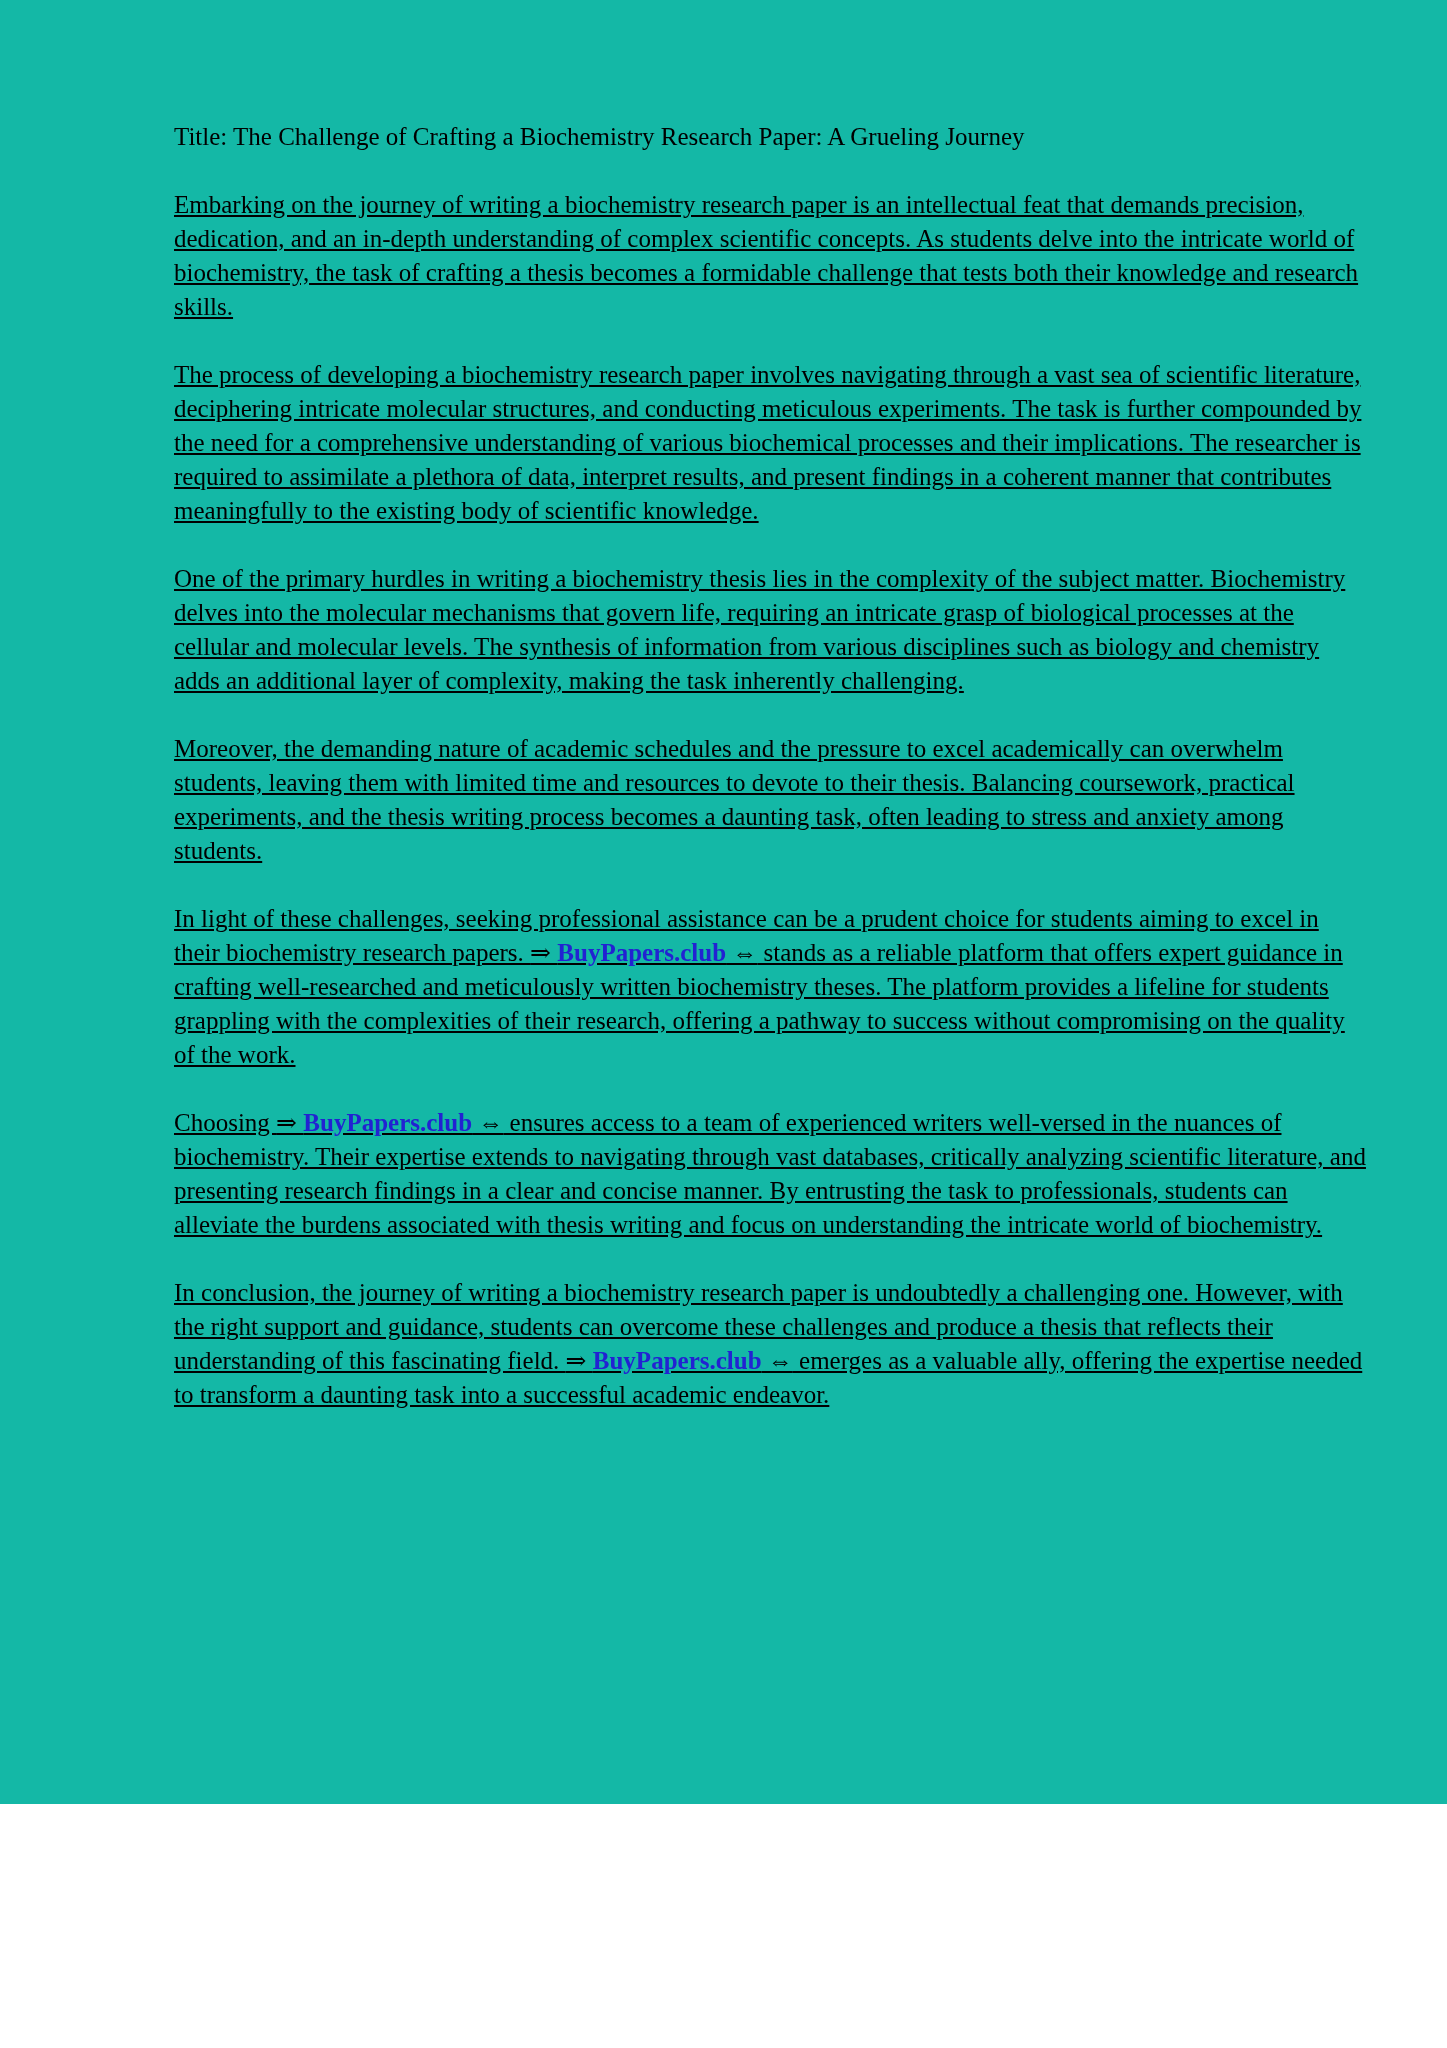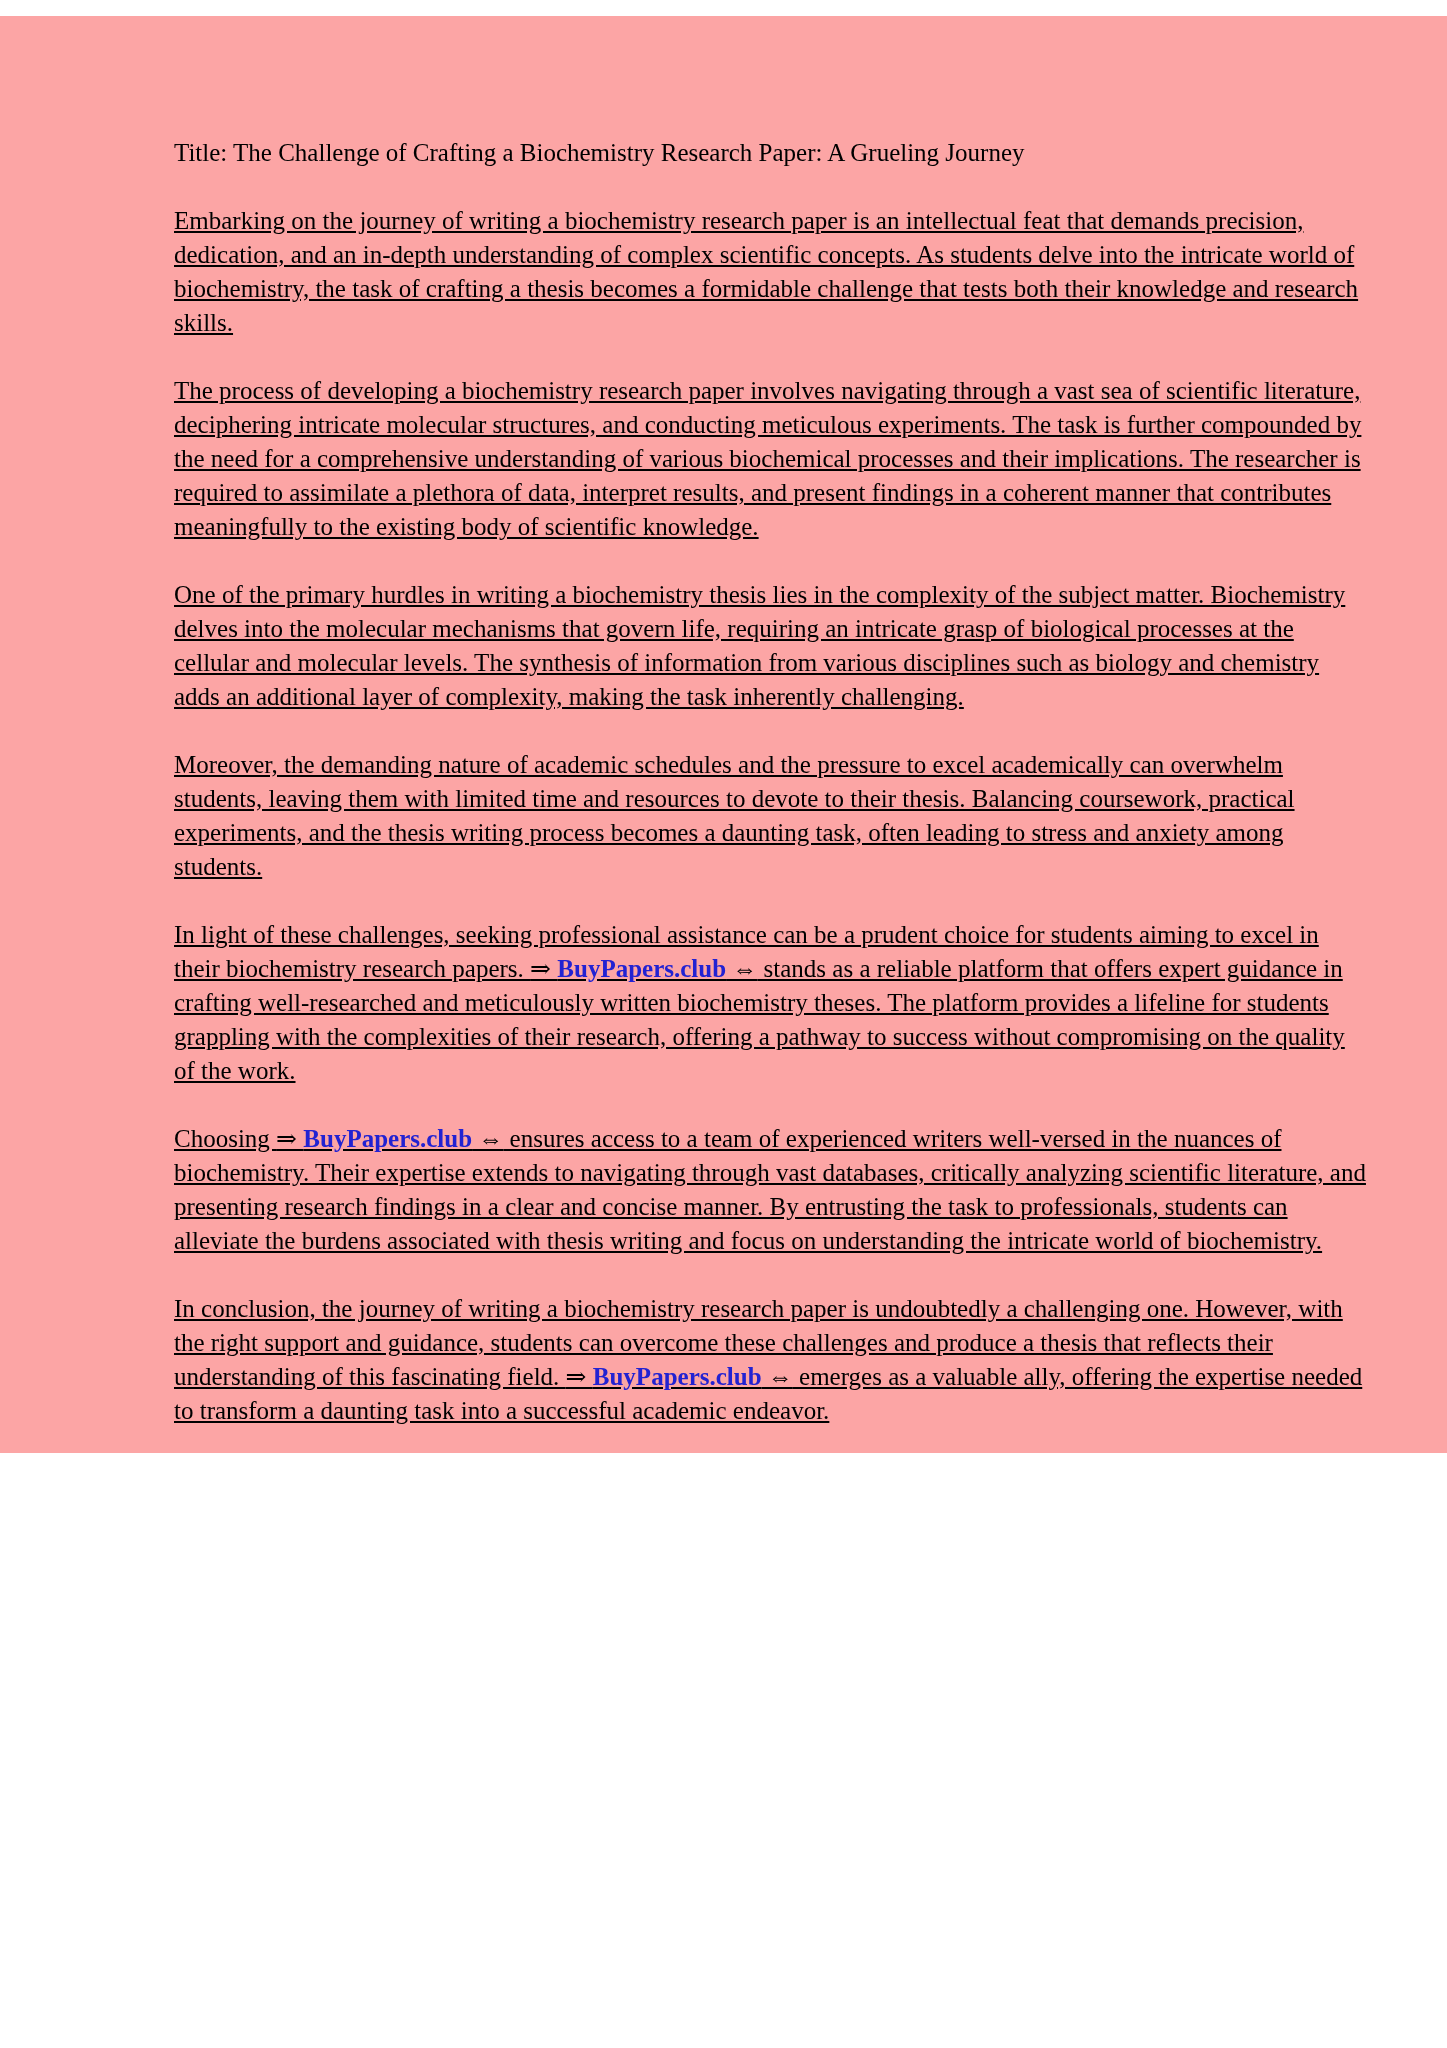--- a/index.html
+++ b/index.html
@@ -3,28 +3,27 @@
 <meta charset="utf-8">
 <style>
   html, body {
     margin: 0;
     padding: 0;
     background: #ffffff;
   }
   .page {
     position: relative;
     width: 1447px;
-    height: 1437px;
-    background: #fca5a5;
+    height: 1804px;
+    background: #14b8a6;
     overflow: hidden;
     font-family: "Liberation Serif", "DejaVu Serif", serif;
     font-size: 25px;
     line-height: 34px;
     color: #000000;
-    margin-top: 16px;
   }
   .textblock {
     position: absolute;
     left: 174px;
     top: 120px;
     width: 1192px;
   }
   .doc-title {
     font-size: 25px;
     font-weight: normal;

